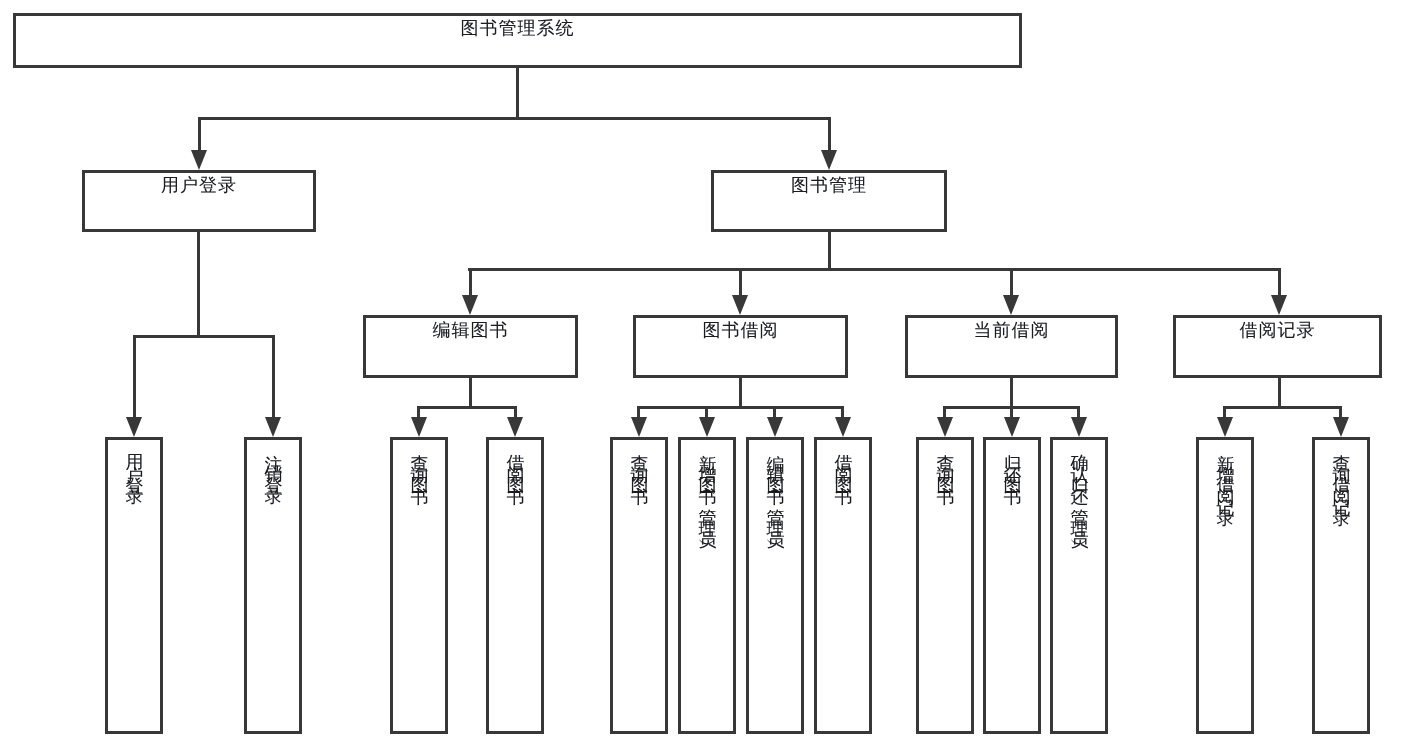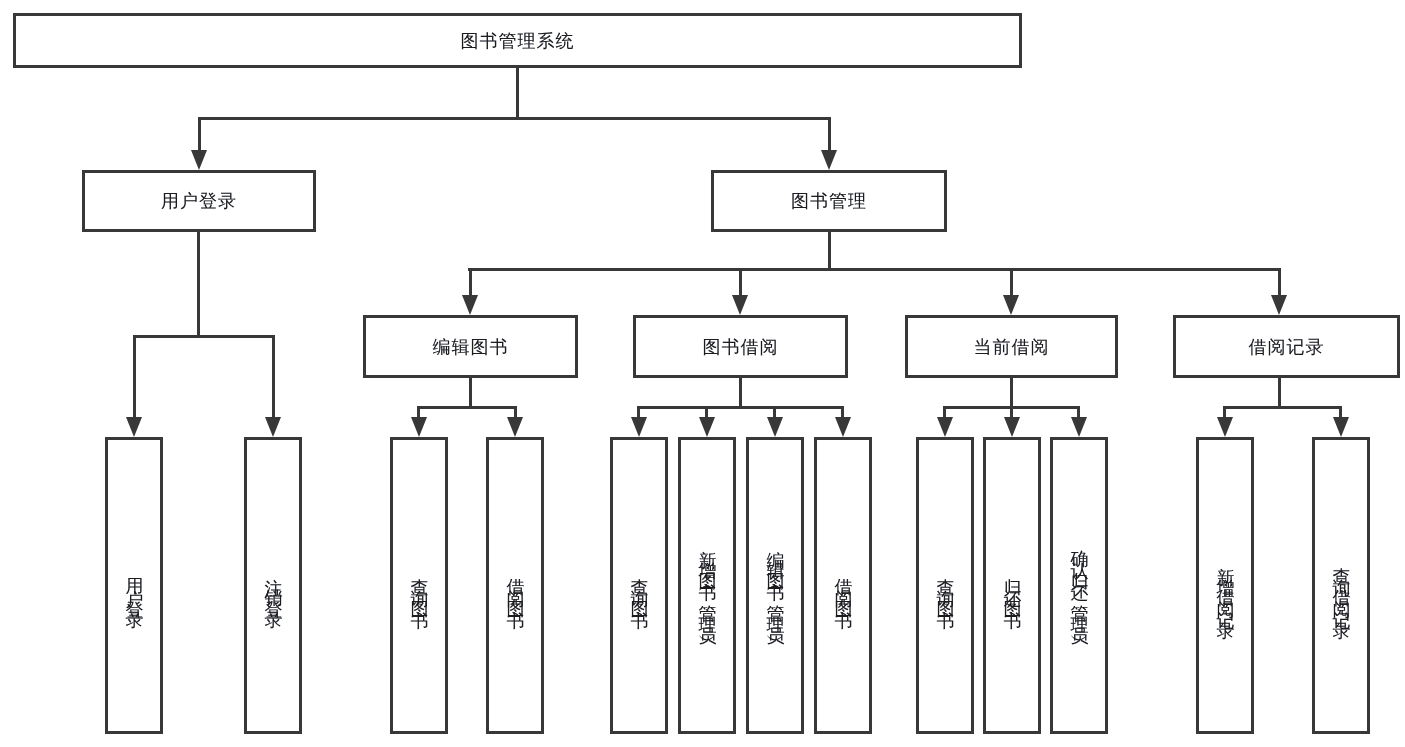--- a/index.html
+++ b/index.html
@@ -3,21 +3,21 @@
 <meta charset="utf-8">
 <style>
   html,body { margin:0; padding:0; background:#ffffff; }
   .canvas {
     position:relative; width:1405px; height:747px; background:#ffffff;
     font-family:"Liberation Sans","DejaVu Sans",sans-serif; overflow:hidden;
   }
   .box {
     position:absolute; box-sizing:border-box;
     border:3px solid #383838; background:#ffffff;
-    display:flex; align-items:center; justify-content:center;
+    display:flex; justify-content:center;
     font-size:18px; color:#1c1c1c; letter-spacing:1px;
     text-shadow:0 0 0.5px rgba(60,80,140,0.35);
   }
   .leaf .lbl {
     writing-mode:vertical-rl; text-orientation:mixed;
     letter-spacing:11px; line-height:1.05; font-size:18px;
   }
   .vline,.hline { position:absolute; background:#383838; }
   .arrow {
     position:absolute; width:0; height:0;
@@ -72,21 +72,21 @@
 
   <div class="box" style="left:363px;top:315px;width:215px;height:63px;">
     <span>编辑图书</span>
   </div>
   <div class="box" style="left:905px;top:315px;width:213px;height:63px;">
     <span>当前借阅</span>
   </div>
   <div class="box" style="left:633px;top:315px;width:215px;height:63px;">
     <span>图书借阅</span>
   </div>
-  <div class="box" style="left:1173px;top:315px;width:227px;height:63px;">
+  <div class="box" style="left:1173px;top:315px;width:209px;height:63px;">
     <span>借阅记录</span>
   </div>
 
   <div class="vline" style="left:469px;top:376px;width:3px;height:32px;"></div>
   <div class="hline" style="left:417px;top:406px;width:100px;height:3px;"></div>
   <div class="vline" style="left:417px;top:406px;width:3px;height:13px;"></div>
   <div class="arrow" style="left:411px;top:417px;"></div>
   <div class="vline" style="left:514px;top:406px;width:3px;height:13px;"></div>
   <div class="arrow" style="left:507px;top:417px;"></div>
 

